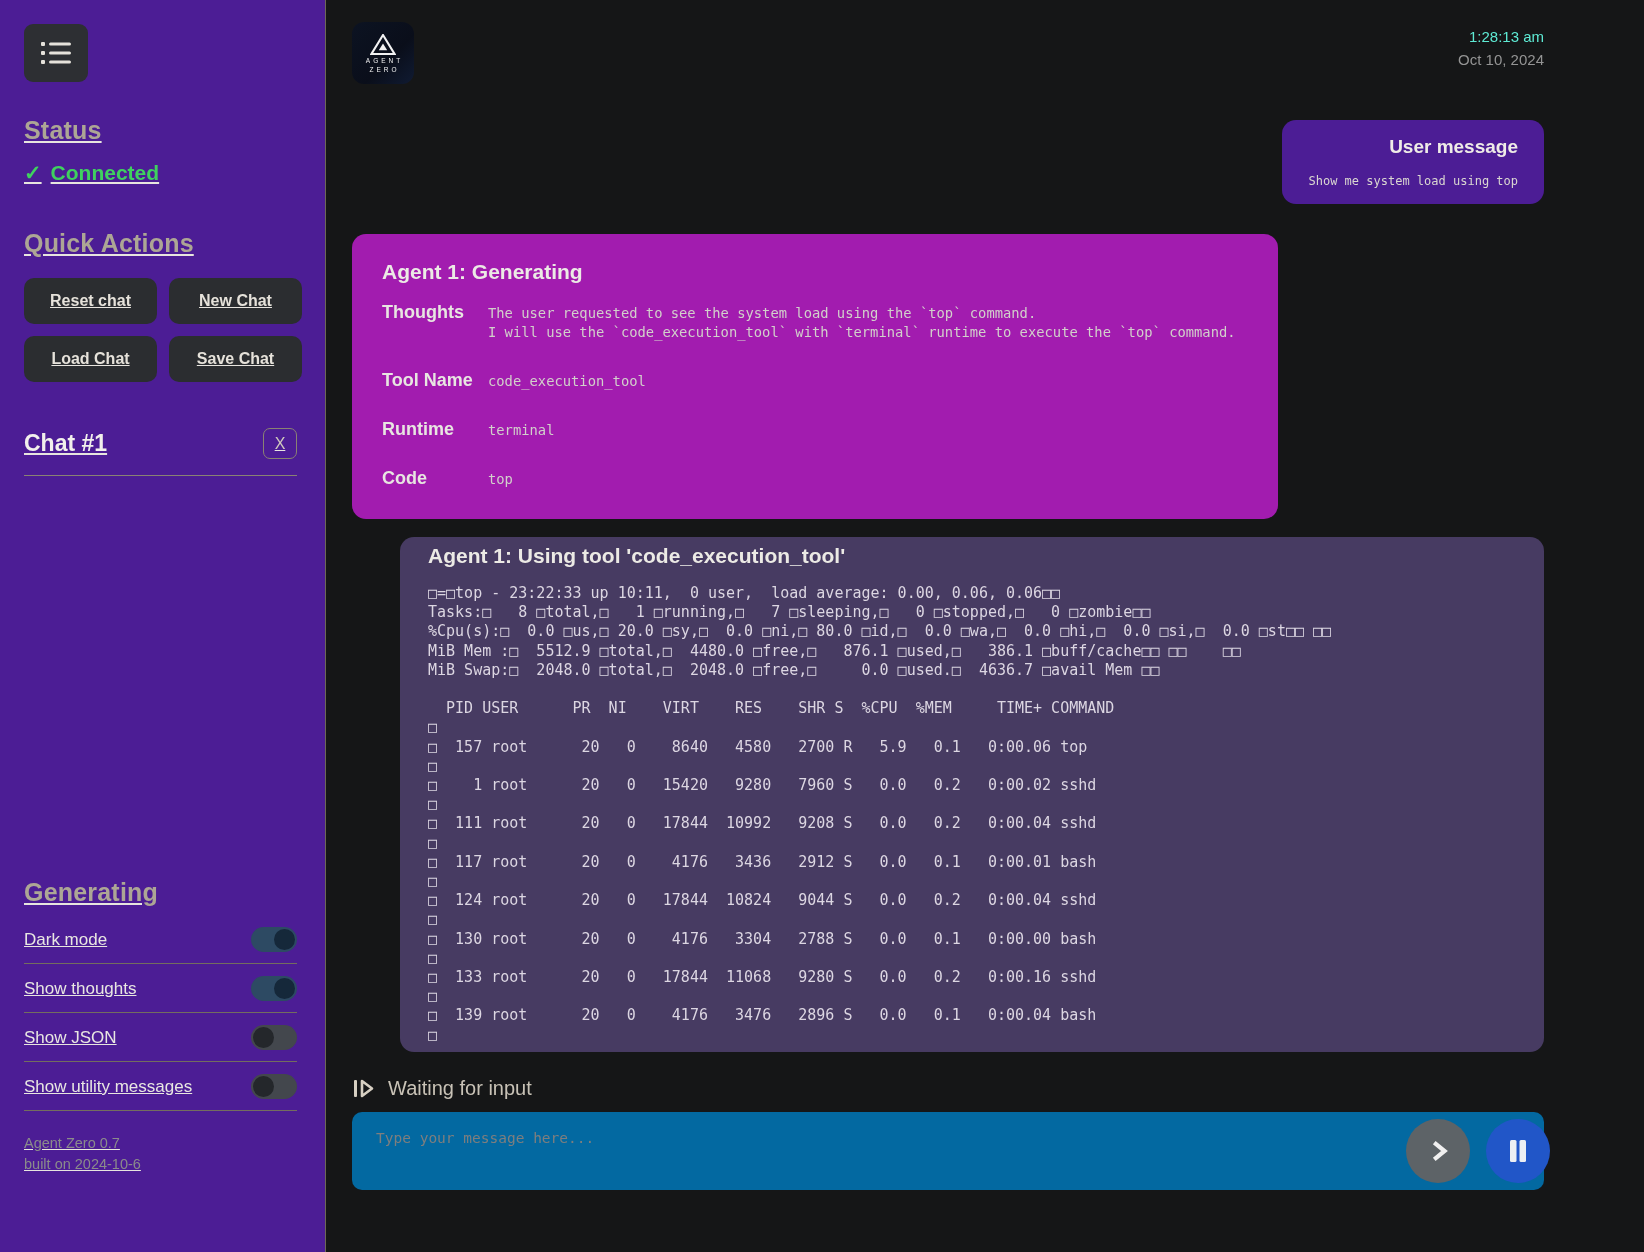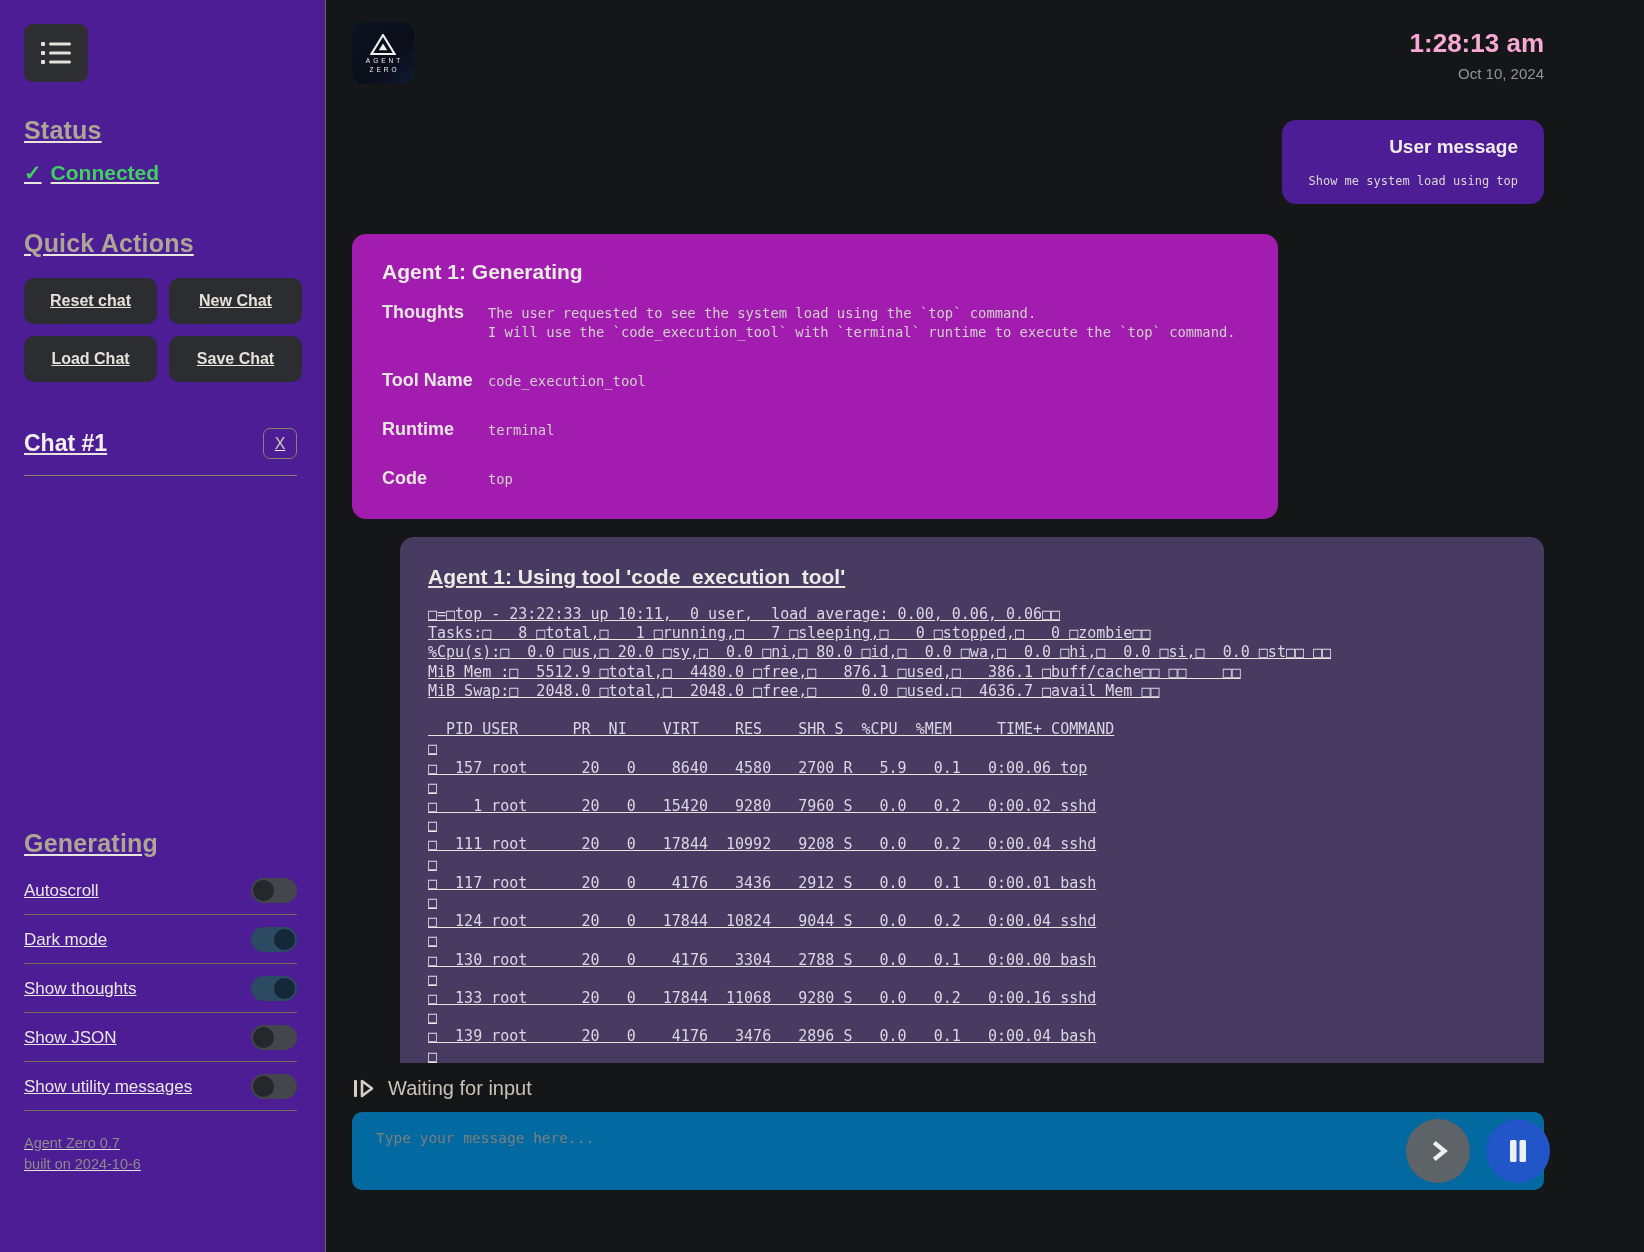--- a/index.html
+++ b/index.html
@@ -74,21 +74,21 @@
     padding:22px 100px 0 26px;
   }
   .topbar { display:flex; justify-content:space-between; align-items:flex-start; flex:none; }
   .logo {
     width:62px; height:62px; border-radius:12px;
     background:linear-gradient(135deg,#0c1322 0%,#0a0e1a 60%,#101b33 100%);
     display:flex; flex-direction:column; align-items:center; justify-content:center;
   }
   .logo-text { font-size:6.5px; letter-spacing:3px; color:#f2f2f2; margin-top:2px; text-indent:3px; }
   .clock { text-align:right; margin-top:6px; }
-  .time { font-size:26px; font-weight:700; color:#f9a8d4; }
+  .time { font-size:15px; font-weight:400; color:#5eead4; }
   .date { font-size:15px; color:#949494; margin-top:6px; }
   .user-msg {
     align-self:flex-end; max-width:340px; margin-top:36px;
     background:#4c1d95; border-radius:14px; padding:16px 26px;
     text-align:right;
   }
   .user-msg-head { font-size:19px; font-weight:bold; color:#efece7; }
   .user-msg-text {
     margin-top:16px; font-family:"DejaVu Sans Mono",monospace;
     font-size:12px; color:#dad7d1; white-space:pre;
@@ -101,21 +101,21 @@
   .kv-rows { margin-top:18px; }
   .kv { display:flex; margin-bottom:28px; }
   .kv:last-child { margin-bottom:4px; }
   .kv .k { width:106px; flex:none; font-size:18px; font-weight:bold; color:#e8e6e1; }
   .kv .v {
     font-family:"DejaVu Sans Mono",monospace; font-size:13.8px; line-height:19px;
     color:#d2d0cb; white-space:pre-wrap; padding-top:2px;
   }
   .panel-purple {
     margin-top:18px; margin-left:48px; width:calc(100% - 48px);
-    background:#473b62; padding:28px 28px;text-decoration:underline;
+    background:#473b62; padding:7px 28px;
   }
   .terminal { margin-top:16px; }
   .t-line {
     font-family:"DejaVu Sans Mono",monospace; font-size:15px; line-height:19.2px;
     min-height:19.2px; white-space:pre; color:#dcd6e2;
   }
   
   .composer { flex:1; padding:14px 100px 0 26px; position:relative; }
   .waiting { display:flex; align-items:center; gap:13px; }
   .waiting-text { font-size:20px; color:#c8c2b6; }
@@ -170,26 +170,20 @@
 
   <div class="chat-row">
     <span class="chat-title">Chat #1</span>
     <button class="x-btn">X</button>
   </div>
 
   <div class="prefs-wrap">
     <h2 class="side-heading">Generating</h2>
     <div class="pref-rows">
 
-        <div class="pref-row">
-          <span class="pref-label">Autoscroll</span>
-          <span class="toggle">
-            <span class="knob"></span>
-          </span>
-        </div>
 
         <div class="pref-row">
           <span class="pref-label">Dark mode</span>
           <span class="toggle on">
             <span class="knob"></span>
           </span>
         </div>
 
         <div class="pref-row">
           <span class="pref-label">Show thoughts</span>

